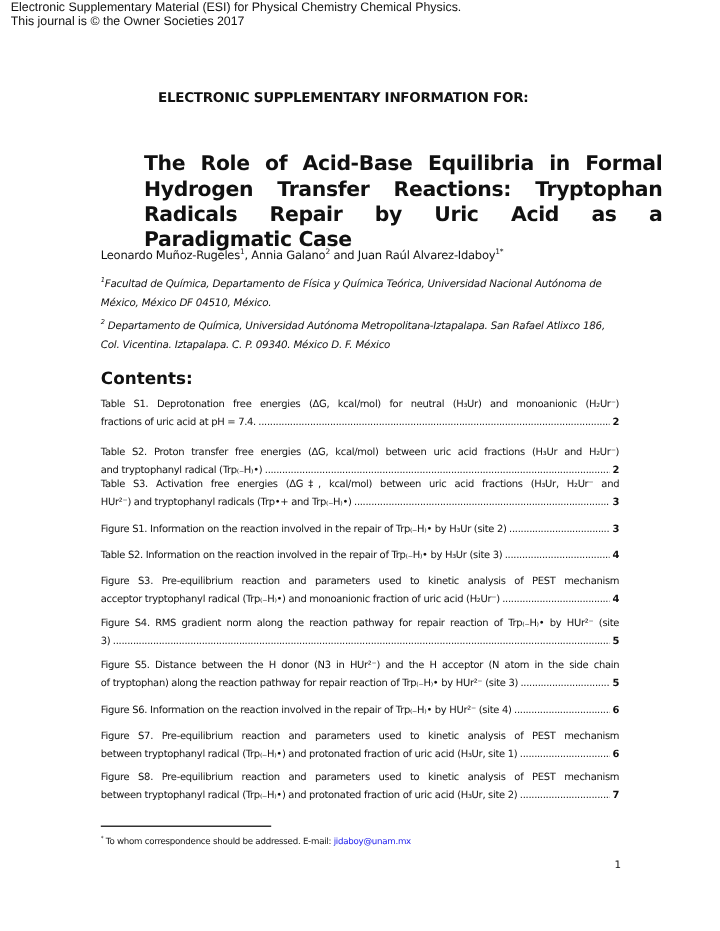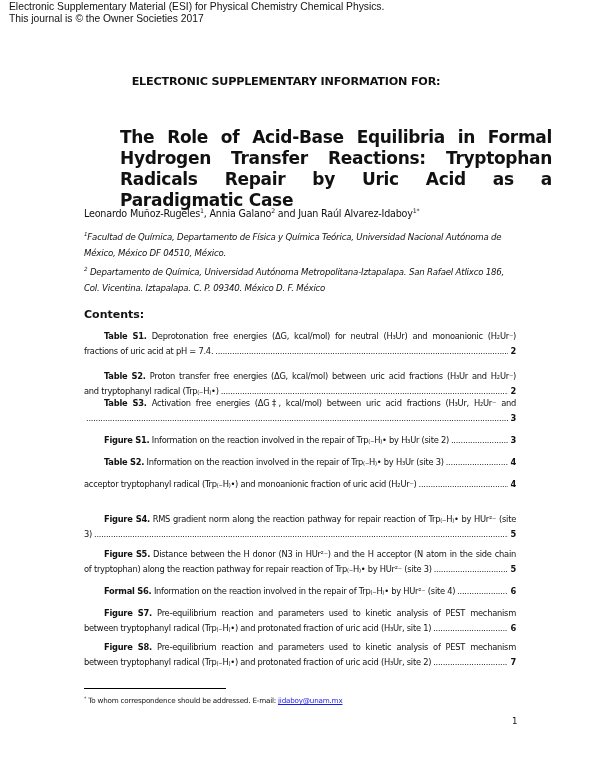--- a/index.html
+++ b/index.html
@@ -4,33 +4,33 @@
   <style>
     html, body { margin: 0; padding: 0; background: #ffffff; }
     body { width: 600px; height: 776px; position: relative; overflow: hidden; color: #000; }
     .hdr { position: absolute; left: 9px; top: 1px; font-family: "Liberation Sans", sans-serif; font-size: 10.3px; line-height: 12px; color: #111; }
     .esi { position: absolute; left: 0; width: 572px; top: 75px; text-align: center; font-family: "DejaVu Sans", sans-serif; font-weight: bold; font-size: 11.2px; letter-spacing: -0.2px; color: #111; }
     .title { position: absolute; left: 84px; width: 432px; top: 127px; font-family: "DejaVu Sans", sans-serif; font-weight: bold; font-size: 17px; line-height: 21px; text-align: justify; text-align-last: left; letter-spacing: -0.3px; color: #111; margin-left: 36px; }
     .authors { position: absolute; left: 84px; top: 208px; font-family: "DejaVu Sans", sans-serif; font-size: 9.6px; letter-spacing: -0.2px; color: #111; }
     .aff { position: absolute; left: 84px; width: 432px; font-family: "DejaVu Sans", sans-serif; font-style: italic; font-size: 8.6px; line-height: 15.5px; letter-spacing: -0.2px; color: #111; }
     .aff1 { top: 230px; }
     .aff2 { top: 265px; }
-    .contents-h { position: absolute; left: 84px; top: 308px; font-family: "DejaVu Sans", sans-serif; font-weight: bold; font-size: 11px; color: #111; }
+    .contents-h { position: absolute; left: 84px; top: 308px; font-family: "DejaVu Sans", sans-serif; font-weight: bold; font-size: 14px; color: #111; }
     .toc { position: absolute; left: 84px; width: 432px; font-family: "DejaVu Sans", sans-serif; font-size: 8.3px; line-height: 15px; letter-spacing: -0.25px; color: #111; }
-    .toc b { font-weight: bold; margin-left: 20px; }
+    .toc b { font-weight: normal; }
     .toc .last { display: flex; align-items: flex-end; }
     .toc .last .txt { white-space: nowrap; }
     .toc .last .dots { flex: 1; overflow: hidden; white-space: nowrap; margin: 0 2px; }
     .toc .last .dots::before { content: "................................................................................................................................................................................................"; }
     .toc .last .pg { font-weight: bold; }
     .toc .line1 { text-align: justify; text-align-last: justify; }
     sub, sup { font-size: 65%; line-height: 0; }
     .fn-rule { position: absolute; left: 84px; top: 688px; width: 142px; height: 1px; background: #000; }
     .fn { position: absolute; left: 84px; top: 696px; font-family: "DejaVu Sans", sans-serif; font-size: 7.2px; letter-spacing: -0.2px; color: #111; }
-    .fn a { color: #1a1aee; text-decoration: underline; }
+    .fn a { color: #1a1aee; }
     .pagenum { position: absolute; left: 512px; top: 716px; font-family: "DejaVu Sans", sans-serif; font-size: 8.6px; color: #111; }
   </style>
 </head>
 <body>
 
 <div class="hdr">
   <div>Electronic Supplementary Material (ESI) for Physical Chemistry Chemical Physics.</div>
   <div>This journal is © the Owner Societies 2017</div>
 </div>
 
@@ -58,39 +58,41 @@
       <div class="line1"><b>Table S2.</b><span> Proton transfer free energies (ΔG, kcal/mol) between uric acid fractions (H₃Ur and H₂Ur⁻)</span></div>
       <div class="last">
         <span class="txt">and tryptophanyl radical (Trp₍₋H₎•)</span>
         <span class="dots"></span>
         <span class="pg">2</span>
       </div>
     </div>
     <div class="toc" style="top: 396px;">
       <div class="line1"><b>Table S3.</b><span> Activation free energies (ΔG‡, kcal/mol) between uric acid fractions (H₃Ur, H₂Ur⁻ and</span></div>
       <div class="last">
+        <span class="txt">HUr²⁻) and tryptophanyl radicals (Trp•+ and Trp₍₋H₎•)</span>
         <span class="dots"></span>
         <span class="pg">3</span>
       </div>
     </div>
     <div class="toc" style="top: 433px;">
       <div class="last">
         <span class="txt"><b>Figure S1.</b><span> Information on the reaction involved in the repair of Trp₍₋H₎• by H₃Ur (site 2)</span></span>
         <span class="dots"></span>
         <span class="pg">3</span>
       </div>
     </div>
     <div class="toc" style="top: 455px;">
       <div class="last">
         <span class="txt"><b>Table S2.</b><span> Information on the reaction involved in the repair of Trp₍₋H₎• by H₃Ur (site 3)</span></span>
         <span class="dots"></span>
         <span class="pg">4</span>
       </div>
     </div>
     <div class="toc" style="top: 477px;">
+      <div class="line1"><b>Figure S3.</b><span> Pre-equilibrium reaction and parameters used to kinetic analysis of PEST mechanism</span></div>
       <div class="last">
         <span class="txt">acceptor tryptophanyl radical (Trp₍₋H₎•) and monoanionic fraction of uric acid (H₂Ur⁻)</span>
         <span class="dots"></span>
         <span class="pg">4</span>
       </div>
     </div>
     <div class="toc" style="top: 512px;">
       <div class="line1"><b>Figure S4.</b><span> RMS gradient norm along the reaction pathway for repair reaction of Trp₍₋H₎• by HUr²⁻ (site</span></div>
       <div class="last">
         <span class="txt">3)</span>
@@ -101,21 +103,21 @@
     <div class="toc" style="top: 547px;">
       <div class="line1"><b>Figure S5.</b><span> Distance between the H donor (N3 in HUr²⁻) and the H acceptor (N atom in the side chain</span></div>
       <div class="last">
         <span class="txt">of tryptophan) along the reaction pathway for repair reaction of Trp₍₋H₎• by HUr²⁻ (site 3)</span>
         <span class="dots"></span>
         <span class="pg">5</span>
       </div>
     </div>
     <div class="toc" style="top: 584px;">
       <div class="last">
-        <span class="txt"><b>Formal S6.</b><span> Information on the reaction involved in the repair of Trp₍₋H₎• by HUr²⁻ (site 4)</span></span>
+        <span class="txt"><b>Figure S6.</b><span> Information on the reaction involved in the repair of Trp₍₋H₎• by HUr²⁻ (site 4)</span></span>
         <span class="dots"></span>
         <span class="pg">6</span>
       </div>
     </div>
     <div class="toc" style="top: 606px;">
       <div class="line1"><b>Figure S7.</b><span> Pre-equilibrium reaction and parameters used to kinetic analysis of PEST mechanism</span></div>
       <div class="last">
         <span class="txt">between tryptophanyl radical (Trp₍₋H₎•) and protonated fraction of uric acid (H₃Ur, site 1)</span>
         <span class="dots"></span>
         <span class="pg">6</span>

